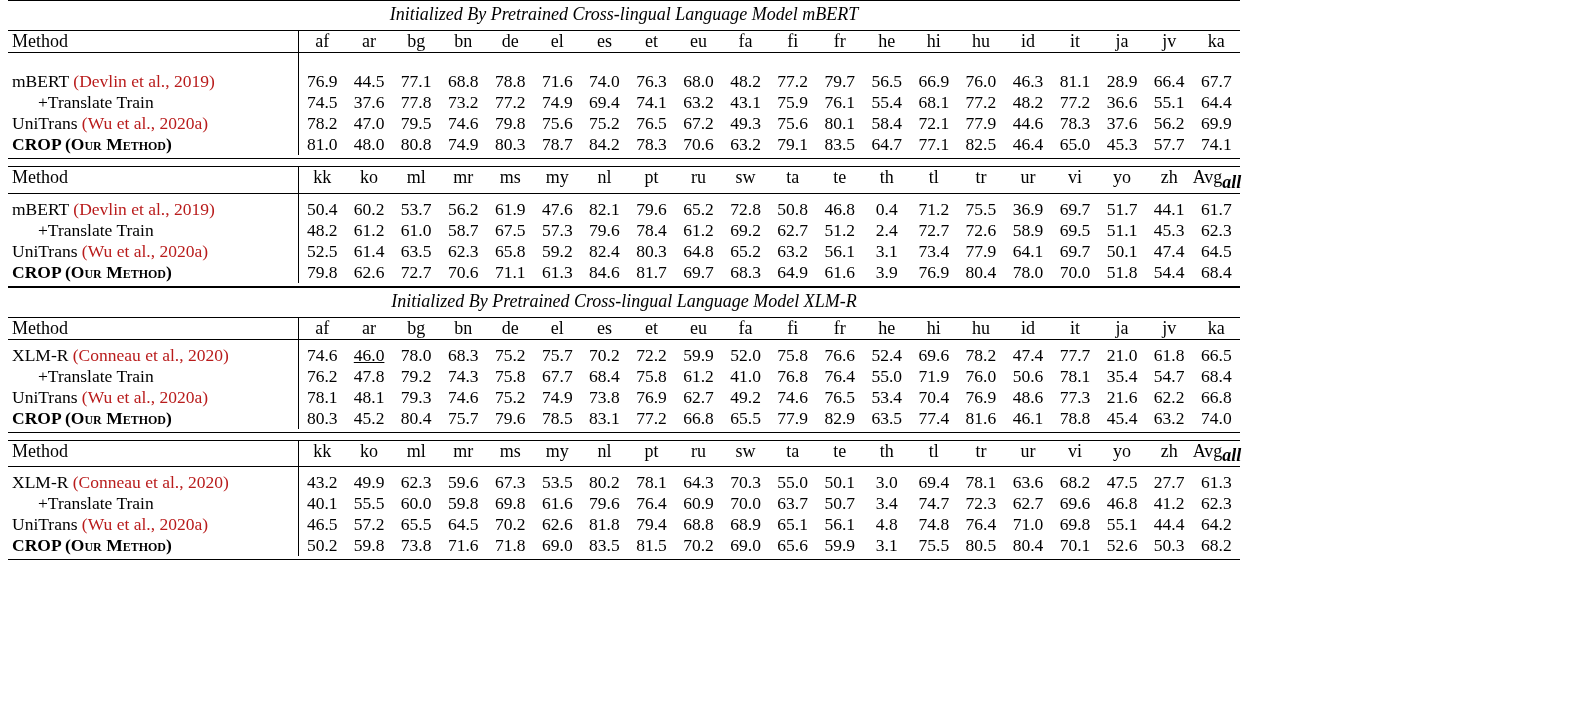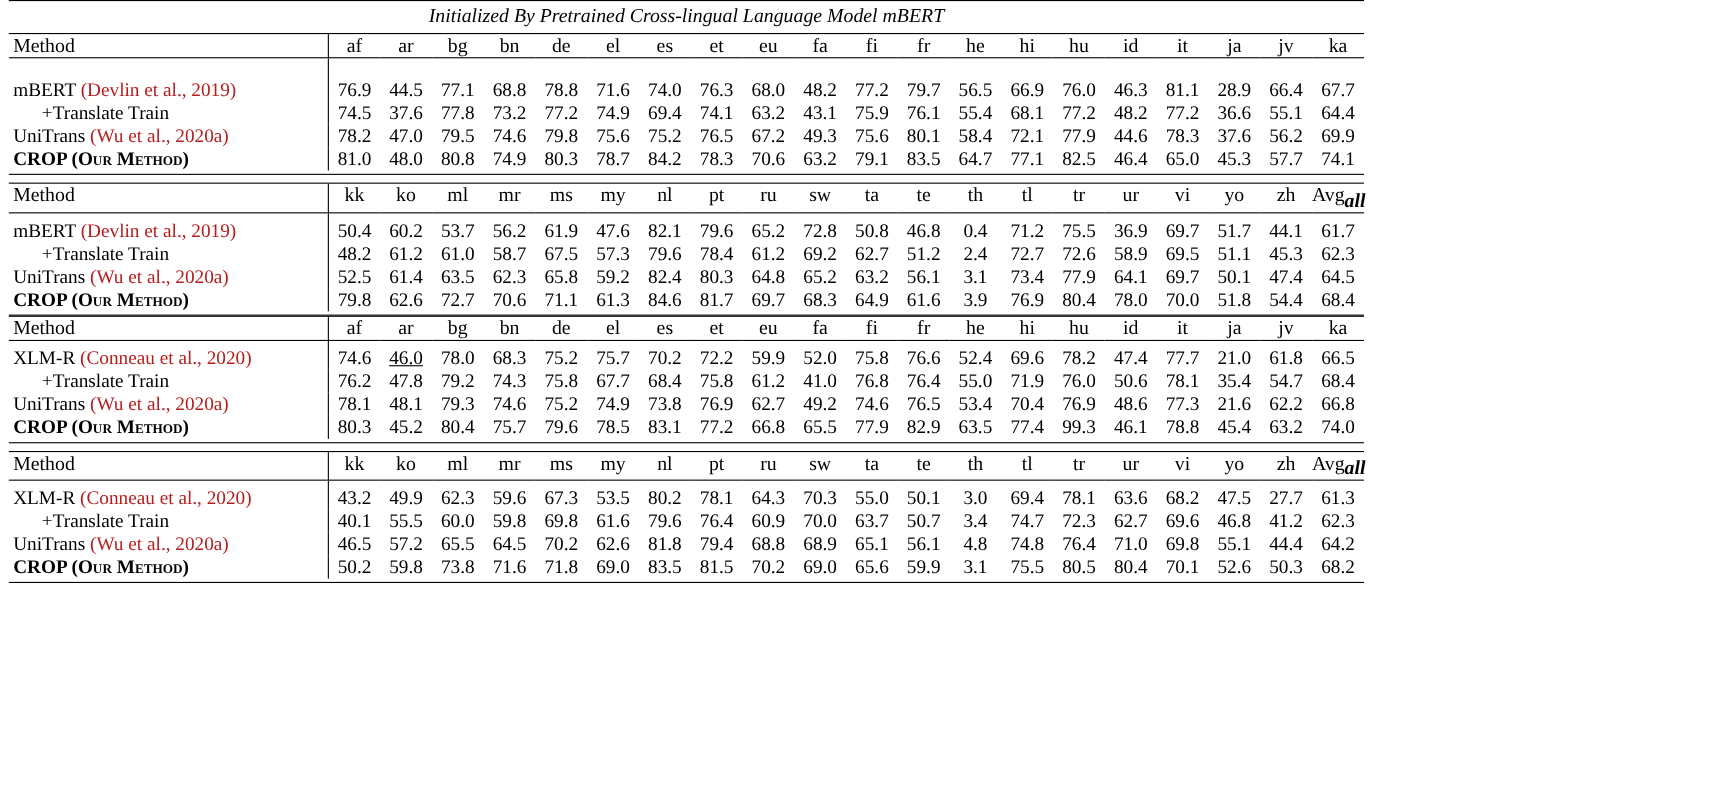--- a/index.html
+++ b/index.html
@@ -336,20 +336,24 @@
               <td class="bold">78.0</td>
               <td class="bold">70.0</td>
               <td class="bold">51.8</td>
               <td class="bold">54.4</td>
               <td class="bold">68.4</td>
             </tr>
           </tbody>
         </table>
       </div>
       <div class="rule-thick" style="margin-top: 3px;"></div>
+      <div class="block">
+        <div class="rule-thick"></div>
+        <div class="section-title">Initialized By Pretrained Cross-lingual Language Model XLM-R</div>
+      </div>
       <div class="rule-thick"></div>
       <div>
         <table class="tbl">
           <thead>
             <tr class="hrow">
               <td class="method">Method</td>
               <td class="sep ">af</td>
               <td class="">ar</td>
               <td class="">bg</td>
               <td class="">bn</td>
@@ -450,21 +454,21 @@
               <td class="bold">79.6</td>
               <td class="bold">78.5</td>
               <td class="bold">83.1</td>
               <td class="bold">77.2</td>
               <td class="bold">66.8</td>
               <td class="bold">65.5</td>
               <td class="bold">77.9</td>
               <td class="bold">82.9</td>
               <td class="bold">63.5</td>
               <td class="bold">77.4</td>
-              <td class="bold">99.3</td>
+              <td class="bold">81.6</td>
               <td class="">46.1</td>
               <td class="bold">78.8</td>
               <td class="bold">45.4</td>
               <td class="bold">63.2</td>
               <td class="bold">74.0</td>
             </tr>
           </tbody>
         </table>
       </div>
       <div class="rule-thick" style="margin-top: 3px;"></div>

